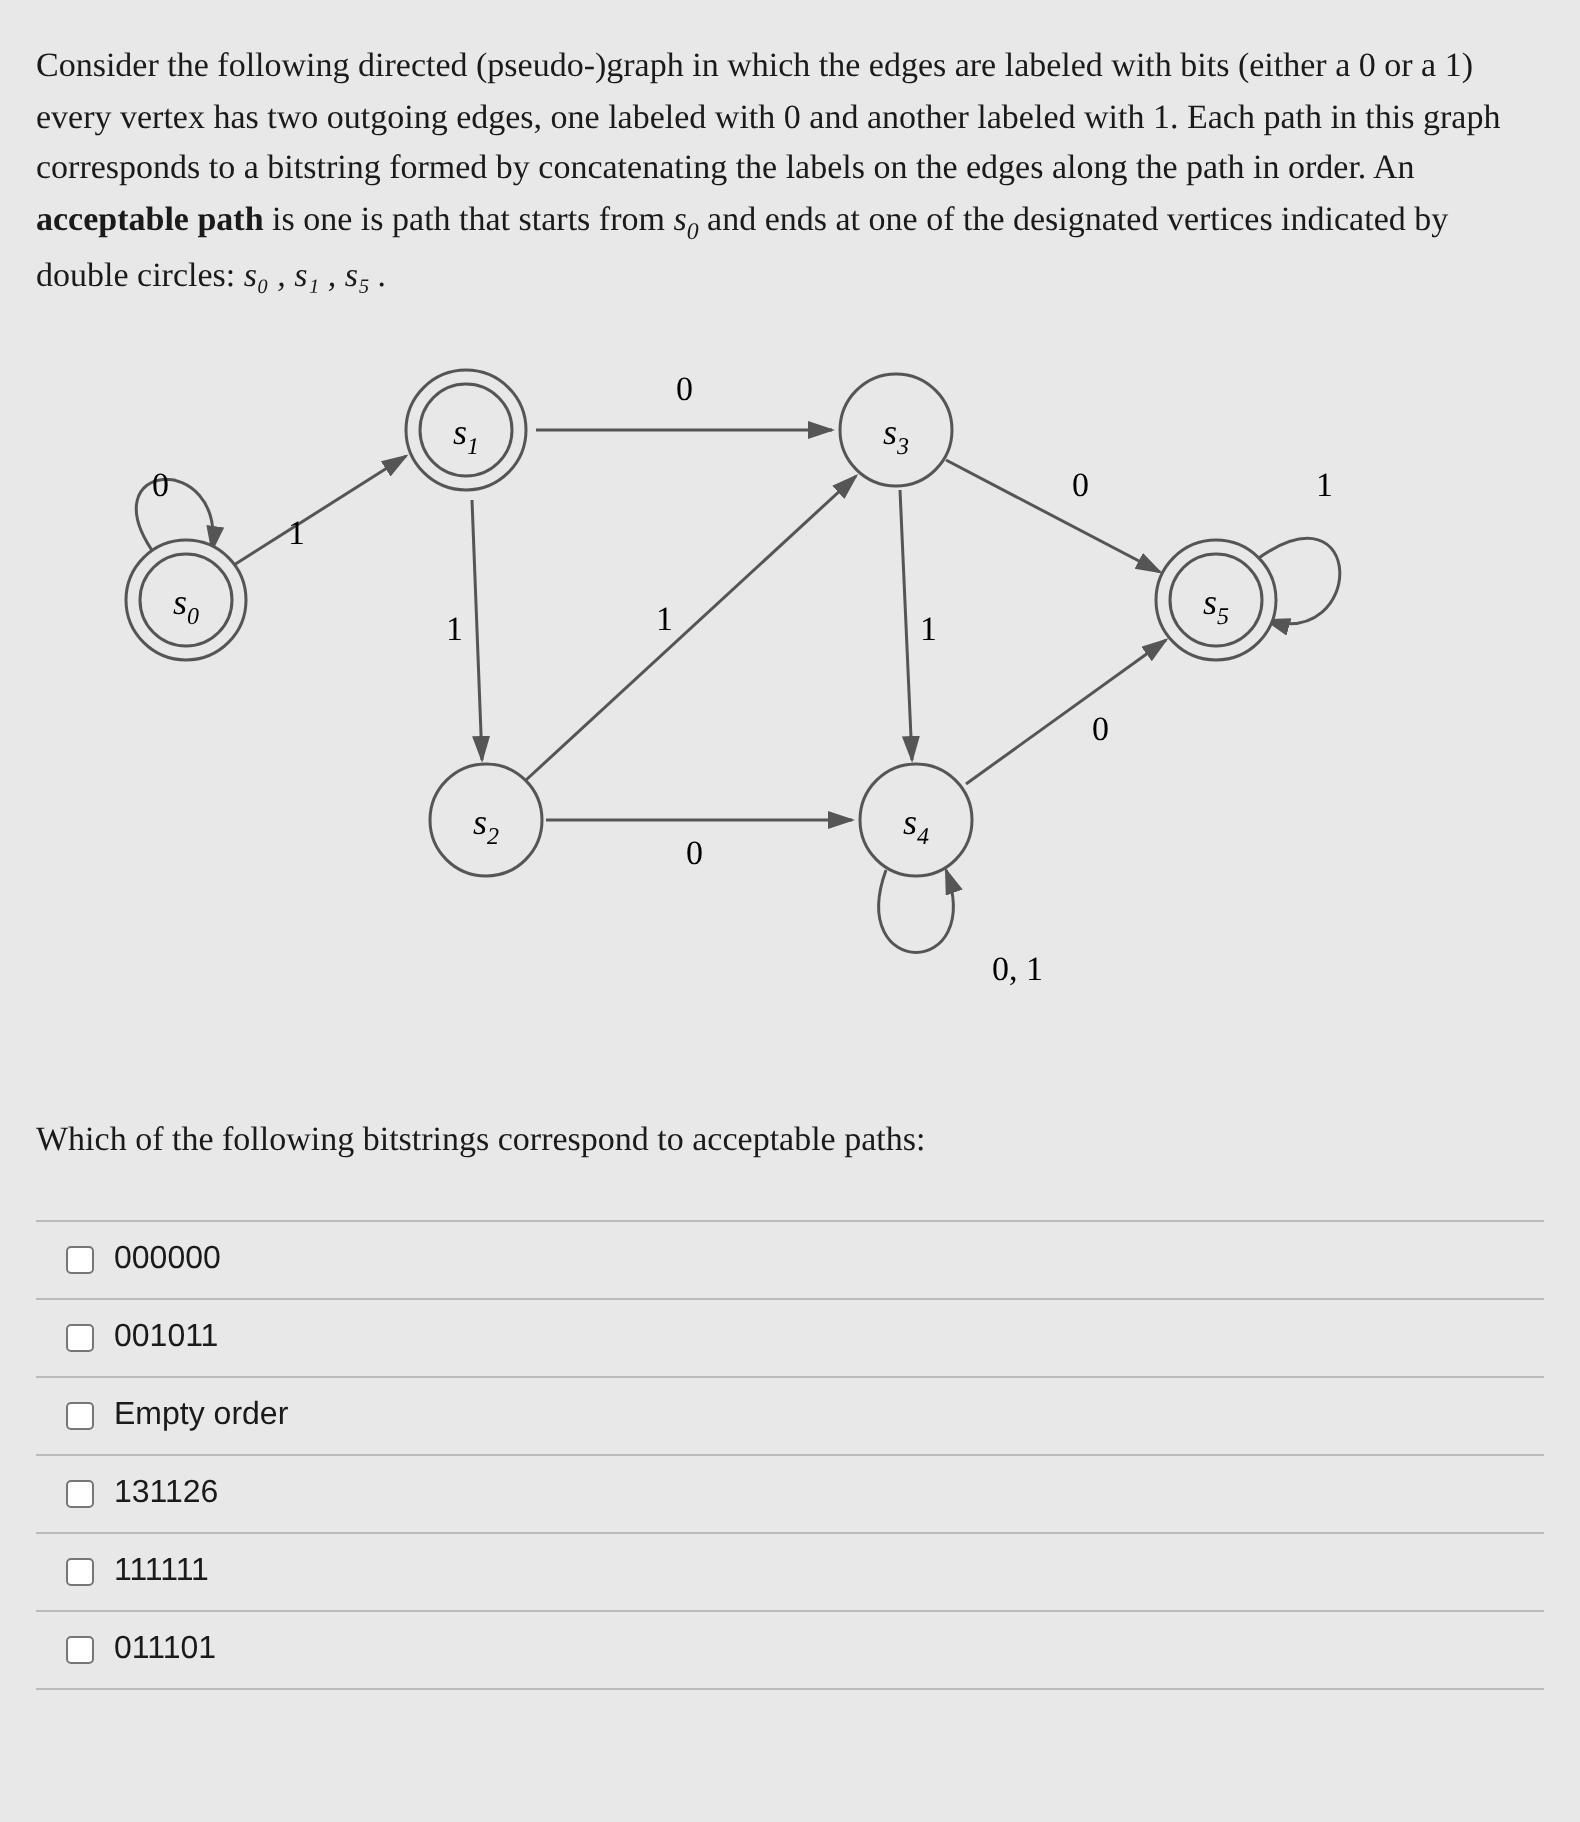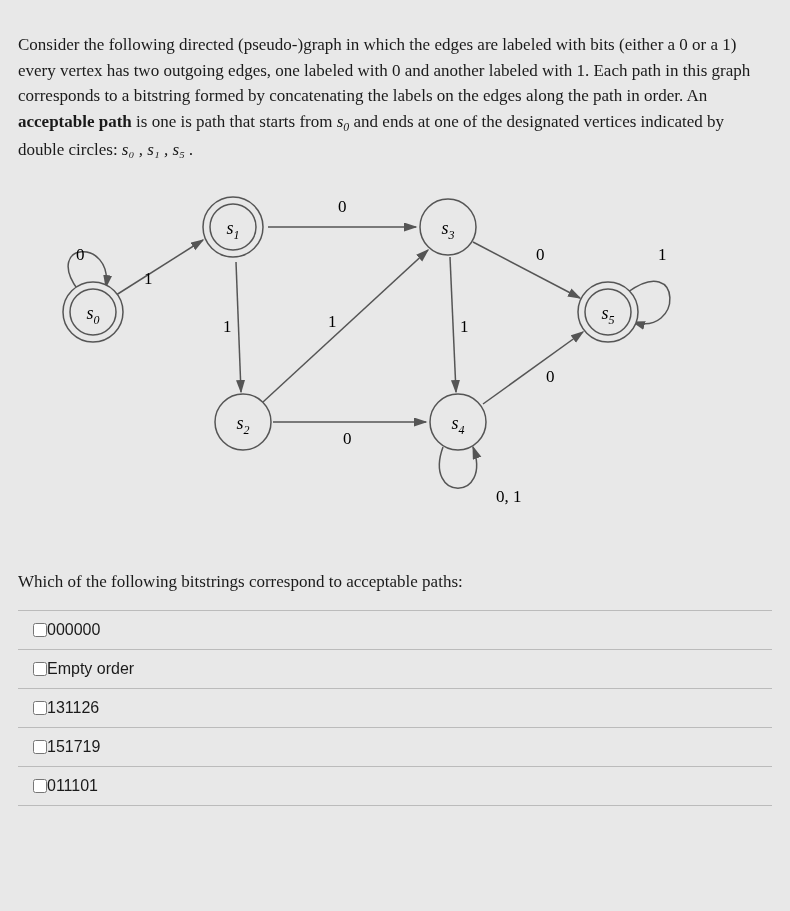--- a/index.html
+++ b/index.html
@@ -13,21 +13,20 @@
       background: #e8e8e8;
       font-family: Georgia, 'Times New Roman', serif;
       padding: 20px 18px;
       color: #1a1a1a;
       position: relative;
     }
     .question-text {
       font-size: 17px;
       line-height: 1.5;
       margin-bottom: 20px;
-      margin-top: 12px;
     }
     .ital {
       font-style: italic;
     }
     .sub {
       font-size: 0.7em;
       vertical-align: sub;
     }
     .bold {
       font-weight: bold;
@@ -39,30 +38,31 @@
       margin: 10px 0 30px 0;
     }
     .graph-svg {
       position: absolute;
       top: 0;
       left: 0;
     }
     .question-prompt {
       font-size: 17px;
       margin-top: 10px;
-      margin-bottom: 18px;
+      margin-bottom: 30px;
     }
     .options-list {
       border-top: 1px solid #bbb;
     }
     .option-row {
       border-bottom: 1px solid #bbb;
       padding: 10px 15px;
       display: flex;
       align-items: center;
+      gap: 10px;
     }
     .option-row input[type="checkbox"] {
       width: 14px;
       height: 14px;
       cursor: pointer;
     }
     .option-label {
       font-size: 16px;
       font-family: Arial, sans-serif;
     }
@@ -145,27 +145,31 @@
 
 <div class="question-prompt">Which of the following bitstrings correspond to acceptable paths:</div>
 
 <div class="options-list">
   <div class="option-row">
     <input type="checkbox" style="">
     <span class="option-label">000000</span>
   </div>
   <div class="option-row">
     <input type="checkbox" style="">
+    <span class="option-label">001011</span>
+  </div>
+  <div class="option-row">
+    <input type="checkbox" style="">
     <span class="option-label">Empty order</span>
   </div>
   <div class="option-row">
     <input type="checkbox" style="">
     <span class="option-label">131126</span>
   </div>
   <div class="option-row">
     <input type="checkbox" style="">
-    <span class="option-label">151719</span>
+    <span class="option-label">111111</span>
   </div>
   <div class="option-row">
     <input type="checkbox" style="">
     <span class="option-label">011101</span>
   </div>
 </div>
 
 </body></html>

